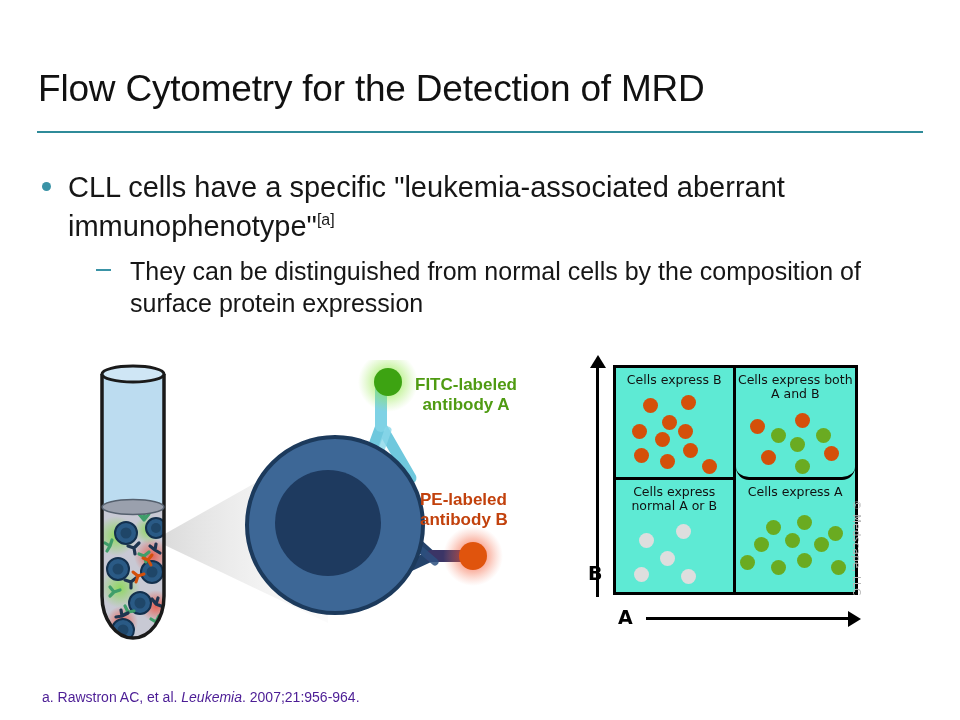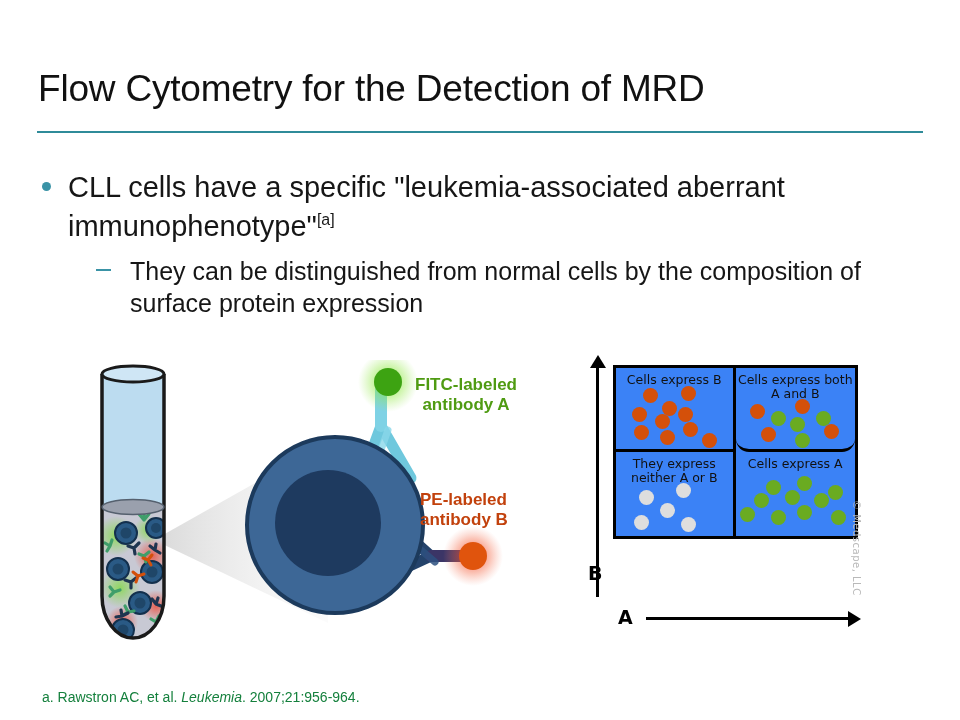--- a/index.html
+++ b/index.html
@@ -143,24 +143,24 @@
     left: 580px;
     top: 0px;
     width: 310px;
     height: 300px;
   }
   #quad-box {
     position: absolute;
     left: 33px;
     top: 15px;
     width: 245px;
-    height: 174px;
+    height: 230px;
     border: 3px solid #000;
     box-sizing: border-box;
-    background: #3b82f6;
+    background: #5eead4;
   }
   .quad {
     position: absolute;
     width: 50%;
     height: 50%;
     box-sizing: border-box;
   }
   .q-tl { left: 0;   top: 0;   border-right: 3px solid #000; border-bottom: 3px solid #000; }
   .q-tr { left: 50%; top: 0;   border-bottom: 3px solid #000; border-radius: 13px; }
   .q-bl { left: 0;   top: 50%; border-right: 3px solid #000; }
@@ -246,21 +246,21 @@
     font-family: "DejaVu Sans", sans-serif;
     letter-spacing: 0.5px;
   }
 
   
   #footnote {
     position: absolute;
     left: 42px;
     top: 689px;
     font-size: 14px;
-    color: #15803d;
+    color: #4c1d95;
     white-space: nowrap;
   }
   #footnote i { font-style: italic; }
 </style>
 </head>
 <body>
 
 <div id="slide-title">Flow Cytometry for the Detection of MRD</div>
 <div id="title-rule"></div>
 
@@ -431,21 +431,21 @@
       <span class="cdot" style="width: 15px; height: 15px; left: calc(18% - 7.5px); top: calc(54% - 7.5px); background: rgb(212, 80, 10);"></span>
           <span class="cdot" style="width: 15px; height: 15px; left: calc(56% - 7.5px); top: calc(48% - 7.5px); background: rgb(212, 80, 10);"></span>
           <span class="cdot" style="width: 15px; height: 15px; left: calc(36% - 7.5px); top: calc(62% - 7.5px); background: rgb(106, 171, 33);"></span>
           <span class="cdot" style="width: 15px; height: 15px; left: calc(74% - 7.5px); top: calc(62% - 7.5px); background: rgb(106, 171, 33);"></span>
           <span class="cdot" style="width: 15px; height: 15px; left: calc(52% - 7.5px); top: calc(70% - 7.5px); background: rgb(106, 171, 33);"></span>
           <span class="cdot" style="width: 15px; height: 15px; left: calc(28% - 7.5px); top: calc(82% - 7.5px); background: rgb(212, 80, 10);"></span>
           <span class="cdot" style="width: 15px; height: 15px; left: calc(80% - 7.5px); top: calc(78% - 7.5px); background: rgb(212, 80, 10);"></span>
           <span class="cdot" style="width: 15px; height: 15px; left: calc(56% - 7.5px); top: calc(90% - 7.5px); background: rgb(106, 171, 33);"></span>
         </div>
       <div class="quad q-bl">
-        <div class="q-label">They express neither A or B</div>
+        <div class="q-label">Cells express normal A or B</div>
       <span class="cdot" style="width: 15px; height: 15px; left: calc(26% - 7.5px); top: calc(54% - 7.5px); background: rgb(222, 222, 222);"></span>
           <span class="cdot" style="width: 15px; height: 15px; left: calc(58% - 7.5px); top: calc(46% - 7.5px); background: rgb(222, 222, 222);"></span>
           <span class="cdot" style="width: 15px; height: 15px; left: calc(44% - 7.5px); top: calc(70% - 7.5px); background: rgb(222, 222, 222);"></span>
           <span class="cdot" style="width: 15px; height: 15px; left: calc(22% - 7.5px); top: calc(84% - 7.5px); background: rgb(222, 222, 222);"></span>
           <span class="cdot" style="width: 15px; height: 15px; left: calc(62% - 7.5px); top: calc(86% - 7.5px); background: rgb(222, 222, 222);"></span>
         </div>
       <div class="quad q-br">
         <div class="q-label">Cells express A</div>
       <span class="cdot" style="width: 15px; height: 15px; left: calc(32% - 7.5px); top: calc(42% - 7.5px); background: rgb(106, 171, 33);"></span>
           <span class="cdot" style="width: 15px; height: 15px; left: calc(58% - 7.5px); top: calc(38% - 7.5px); background: rgb(106, 171, 33);"></span>

